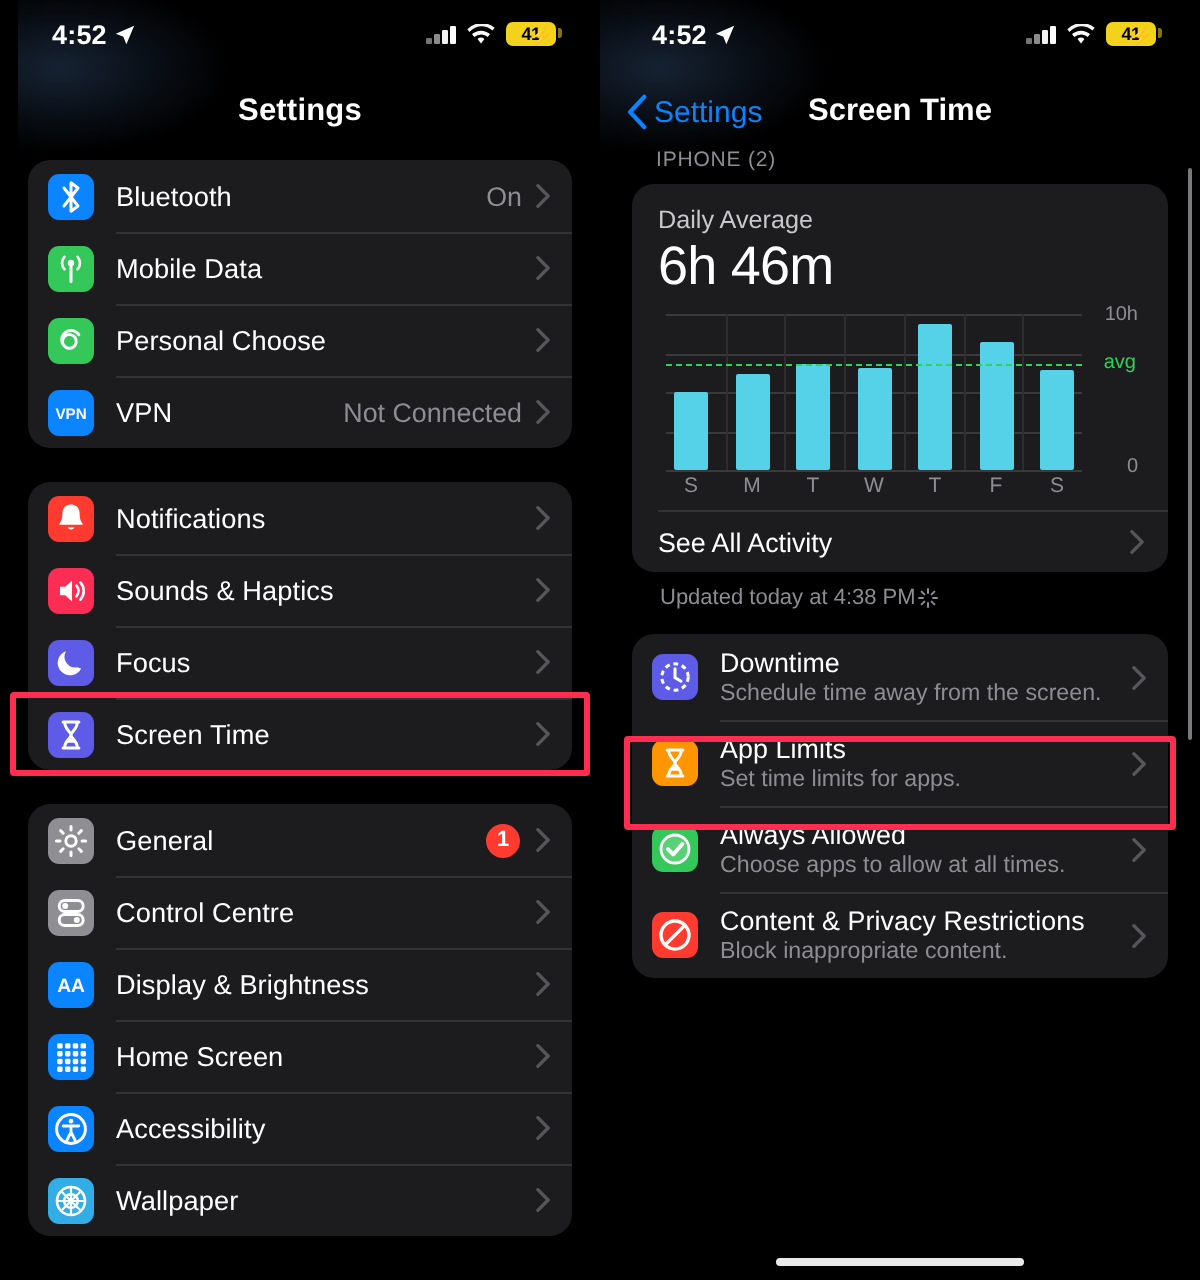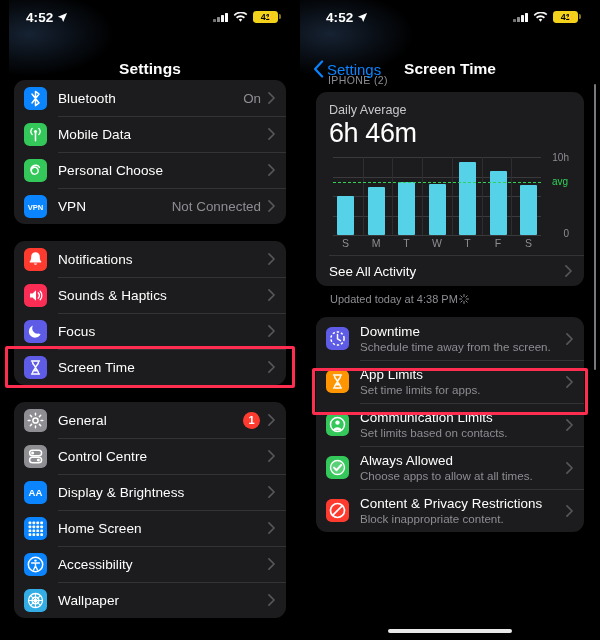--- a/index.html
+++ b/index.html
@@ -31,21 +31,21 @@
     position:relative;width:25px;height:12.5px;border-radius:3.4px;background:#F2D21B;
     display:flex;align-items:center;justify-content:center;
   }
   .battery .cap{position:absolute;right:-3px;top:3.6px;width:2px;height:5px;
     background:#F2D21B;opacity:.55;border-radius:0 1.5px 1.5px 0;}
   .battery .pct{font-size:9px;font-weight:800;color:#000;letter-spacing:-.3px;line-height:1;text-align:right;}
   .battery .bolt{position:absolute;right:1.5px;top:1px;font-size:9px;color:#000;line-height:12px;}
 
   
   .navbar{
-    position:relative;height:44px;display:flex;align-items:flex-end;justify-content:center;
+    position:relative;height:44px;display:flex;align-items:center;justify-content:center;
     color:#fff;z-index:30;
   }
   .navbar .title{font-size:15.5px;font-weight:700;letter-spacing:.1px;}
   .navbar .back{
     position:absolute;left:13px;display:flex;align-items:center;gap:3px;
     color:#0A84FF;font-size:15px;font-weight:400;
   }
   .navbar .back svg{width:11px;height:18px;}
   .navbar .title-right{font-size:15.5px;font-weight:700;color:#fff;}
 
@@ -526,36 +526,20 @@
                 <span class="r2title">App Limits</span>
                 <span class="r2sub">Set time limits for apps.</span>
               </span>
               <svg class="chev" viewBox="0 0 8 14">
                 <path d="M1 1l6 6-6 6" fill="none" stroke="#8D8D93" stroke-width="1.9" stroke-linecap="round" stroke-linejoin="round"></path>
               </svg>
             </div>
             <div class="row2">
               <span class="ico" style="background:#34C759">
                 <svg width="23" height="23" viewBox="0 0 23 23">
-                  <circle cx="11.5" cy="11.5" r="7" fill="none" stroke="#fff" stroke-width="1.5"></circle>
-                  <circle cx="11.5" cy="9.6" r="2.2" fill="#fff"></circle>
-                  <path d="M6.9 17.2a5 5 0 0 1 9.2 0" fill="#fff"></path>
-                </svg>
-              </span>
-              <span class="r2txt">
-                <span class="r2title">Communication Limits</span>
-                <span class="r2sub">Set limits based on contacts.</span>
-              </span>
-              <svg class="chev" viewBox="0 0 8 14">
-                <path d="M1 1l6 6-6 6" fill="none" stroke="#8D8D93" stroke-width="1.9" stroke-linecap="round" stroke-linejoin="round"></path>
-              </svg>
-            </div>
-            <div class="row2">
-              <span class="ico" style="background:#34C759">
-                <svg width="23" height="23" viewBox="0 0 23 23">
                   <circle cx="11.5" cy="11.5" r="7" fill="#fff" opacity=".18"></circle>
                   <circle cx="11.5" cy="11.5" r="7" fill="none" stroke="#fff" stroke-width="1.4"></circle>
                   <path d="M8 11.6l2.6 2.6 4.6-5.2" fill="none" stroke="#fff" stroke-width="2" stroke-linecap="round" stroke-linejoin="round"></path>
                 </svg>
               </span>
               <span class="r2txt">
                 <span class="r2title">Always Allowed</span>
                 <span class="r2sub">Choose apps to allow at all times.</span>
               </span>
               <svg class="chev" viewBox="0 0 8 14">

